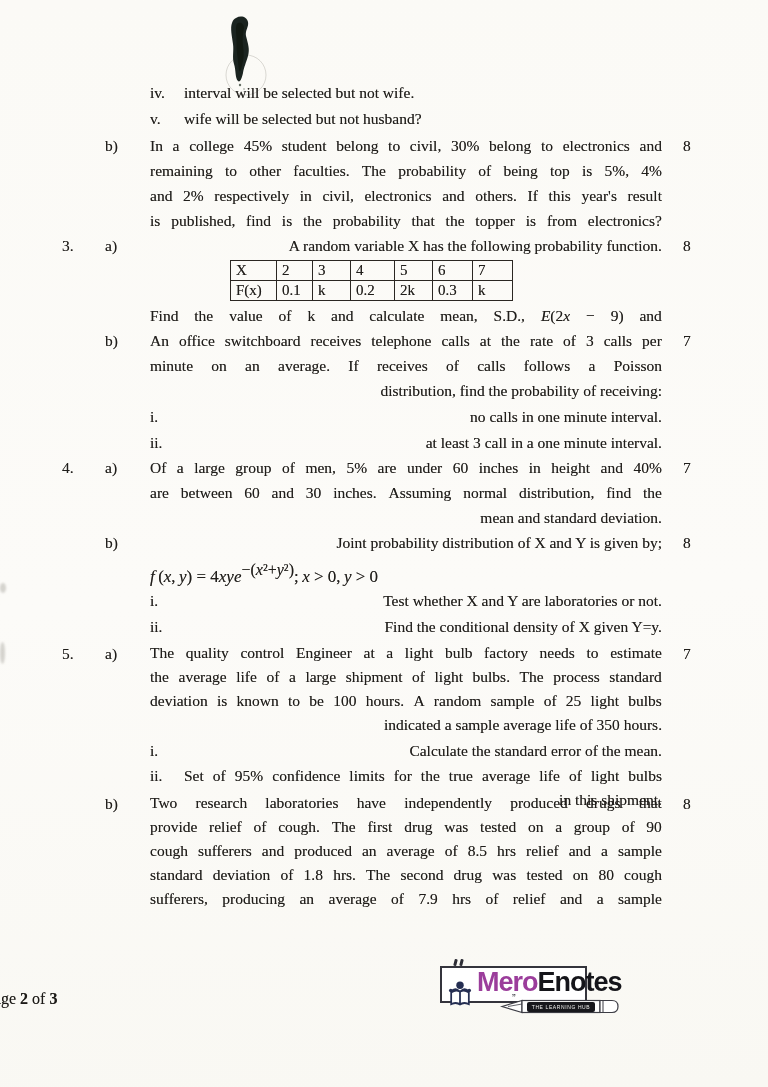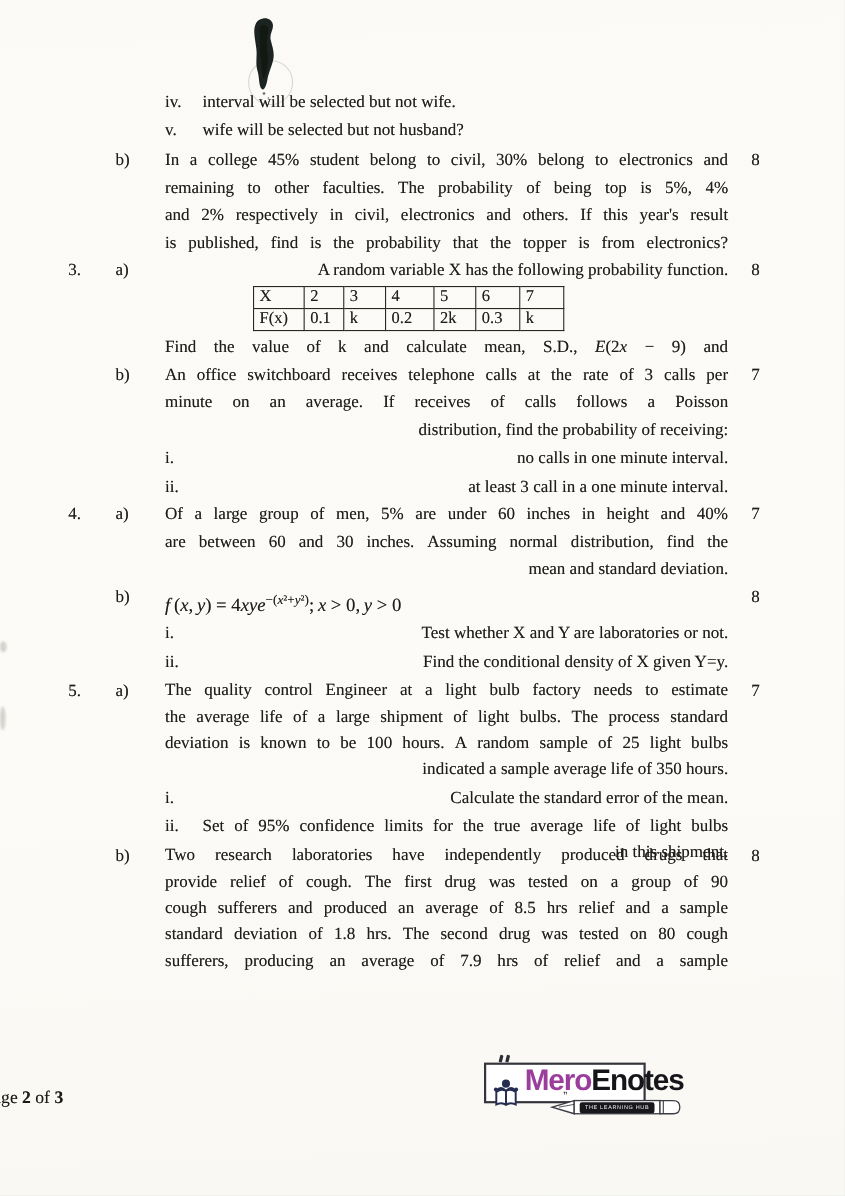--- a/index.html
+++ b/index.html
@@ -40,21 +40,21 @@
     font-size:15px;line-height:19px;
   }
   table.prob td:nth-child(1){width:46px;}
   table.prob td:nth-child(2){width:36px;}
   table.prob td:nth-child(3){width:38px;}
   table.prob td:nth-child(4){width:44px;}
   table.prob td:nth-child(5){width:38px;}
   table.prob td:nth-child(6){width:40px;}
   table.prob td:nth-child(7){width:40px;}
   .formula{height:32px;line-height:30px;font-size:17px;}
-  .formula sup{font-size:12px;}
+  .formula sup{font-size:16px;}
   i{font-style:italic;}
   .footer{
     position:absolute;top:990px;left:0;width:768px;text-align:left;
     font-size:16px;color:#1d1b18;text-shadow:0 0 .35px rgba(25,22,18,.5);
   }
   .footer .ft{position:relative;left:-15px;}
   
   .ink-blot{position:absolute;left:221px;top:15px;}
   
   .smudge{position:absolute;background:rgba(110,108,98,.28);border-radius:50%;filter:blur(1px);}
@@ -327,20 +327,23 @@
             <div class="jline last">mean and standard deviation.</div>
           </div>
       </div>
       <div class="qmarks">7</div>
     </div>
 
     <div class="qrow">
       <div class="qnum"></div>
       <div class="qletter">b)</div>
       <div class="qbody">
+        <div>
+            <div class="jline last">Joint probability distribution of X and Y is given by;</div>
+          </div>
         <div class="formula"><i>f</i> (<i>x</i>, <i>y</i>) = 4<i>xye</i><sup>−(<i>x</i>²+<i>y</i>²)</sup>; <i>x</i> &gt; 0, <i>y</i> &gt; 0</div>
         <div class="items">
           <div class="item">
             <div class="ilabel">i.</div>
             <div class="ibody">
                 <div class="jline last">Test whether X and Y are laboratories or not.</div>
               </div>
           </div>
           <div class="item">
             <div class="ilabel">ii.</div>

